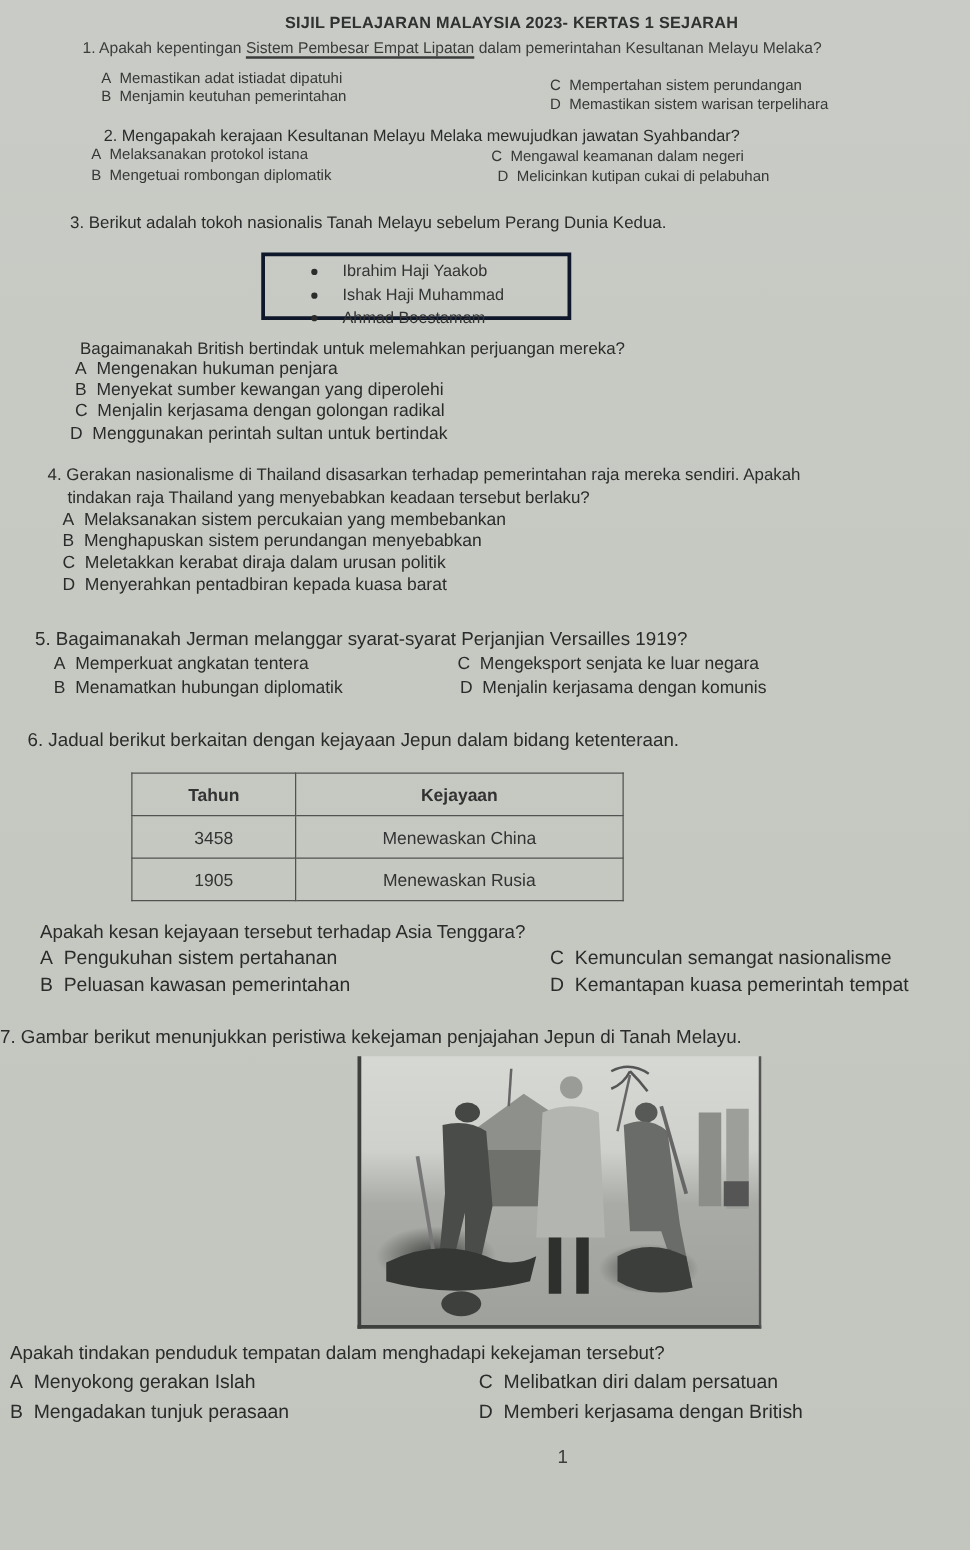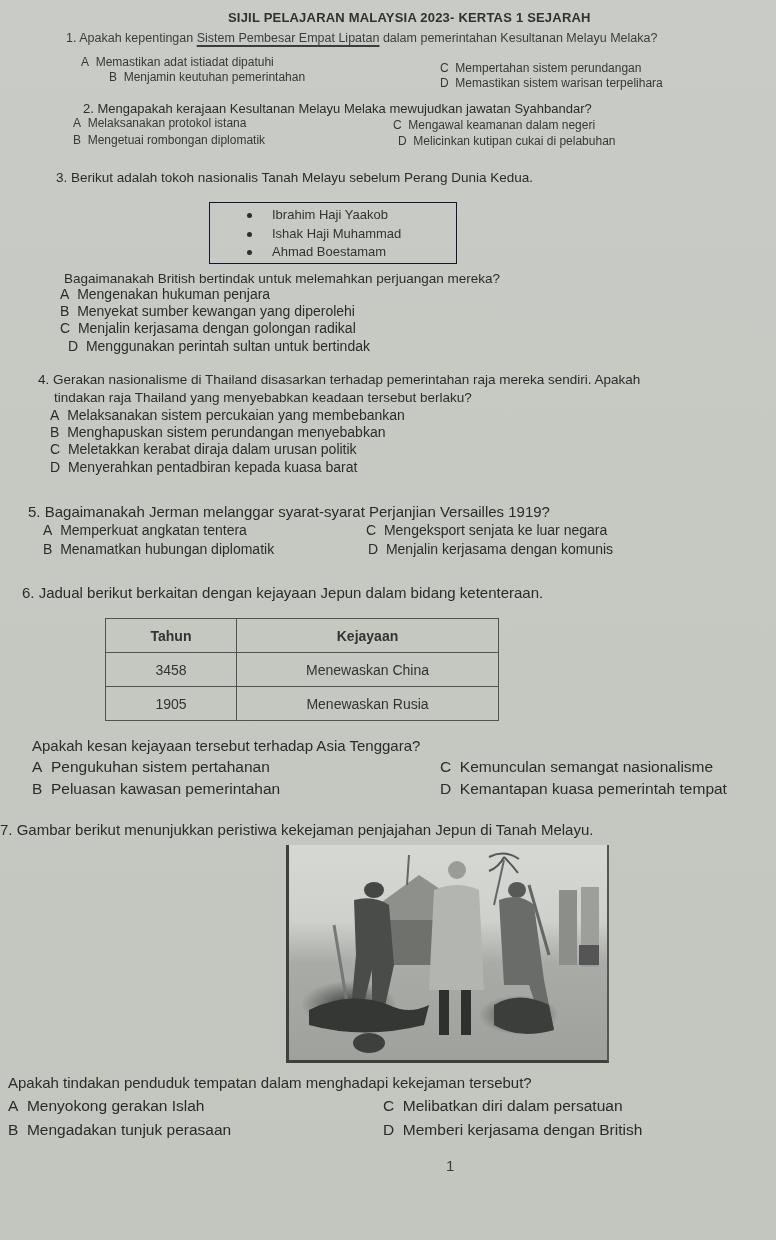--- a/index.html
+++ b/index.html
@@ -14,22 +14,22 @@
   .title { font-size: 13px; font-weight: bold; letter-spacing: 0.2px; color: #2f3230; }
   .q1 { font-size: 12.5px; color: #3a3d3b; text-align: right; }
   .opt-s { font-size: 12px; color: #353836; }
   .q2 { font-size: 13px; }
   .q3 { font-size: 13.5px; }
   .opt-l { font-size: 14px; }
   .q-xl { font-size: 15px; }
   .opt-xl { font-size: 15.5px; }
   .underline { text-decoration: underline; text-decoration-thickness: 1.5px; text-underline-offset: 3px; }
   .figbox {
-    position: absolute; left: 209px; top: 202px; width: 248px; height: 62px;
-    border: 1px solid #0f172a; box-sizing: border-box;
+    position: absolute; left: 209px; top: 202px; width: 248px; height: 54px;
+    border: 3px solid #0f172a; box-sizing: border-box;
   }
   .figbox ul { list-style: none; margin: 0; padding: 3px 0 0 0; }
   .figbox li { position: relative; padding-left: 62px; font-size: 13px; line-height: 18.5px; color: #333; }
   .figbox li .dot {
     position: absolute; left: 37px; top: 7px; width: 5px; height: 5px; border-radius: 50%; background: #2c2c2c;
   }
   table.kej {
     position: absolute; left: 105px; top: 618px; width: 394px; height: 95px;
     border-collapse: collapse; font-size: 14px; color: #333;
   }
@@ -51,21 +51,21 @@
 </head>
 <body>
 
 <div class="abs title" style="left:228px; top:10px;">SIJIL PELAJARAN MALAYSIA 2023- KERTAS 1 SEJARAH</div>
 
 <div class="abs q1" style="left:66px; top:31px;">
   <span>1.</span>
   <span>Apakah kepentingan </span><span class="underline">Sistem Pembesar Empat Lipatan</span><span> dalam pemerintahan Kesultanan Melayu Melaka?</span>
 </div>
 <div class="abs opt-s" style="left:81px; top:55px;">A&nbsp; <span>Memastikan adat istiadat dipatuhi</span></div>
-<div class="abs opt-s" style="left:81px; top:70px;margin-left:28px;">B&nbsp; <span>Menjamin keutuhan pemerintahan</span></div>
+<div class="abs opt-s" style="left:81px; top:70px;">B&nbsp; <span>Menjamin keutuhan pemerintahan</span></div>
 <div class="abs opt-s" style="left:440px; top:61px;">C&nbsp; <span>Mempertahan sistem perundangan</span></div>
 <div class="abs opt-s" style="left:440px; top:76px;">D&nbsp; <span>Memastikan sistem warisan terpelihara</span></div>
 
 <div class="abs q2" style="left:58px; top:101px;margin-left:25px;">
   <span>2.</span>
   <span>Mengapakah kerajaan Kesultanan Melayu Melaka mewujudkan jawatan Syahbandar?</span>
 </div>
 <div class="abs opt-s" style="left:73px; top:116px;">A&nbsp; <span>Melaksanakan protokol istana</span></div>
 <div class="abs opt-s" style="left:73px; top:133px;">B&nbsp; <span>Mengetuai rombongan diplomatik</span></div>
 <div class="abs opt-s" style="left:393px; top:118px;">C&nbsp; <span>Mengawal keamanan dalam negeri</span></div>
@@ -79,21 +79,21 @@
   <ul>
     <li><span class="dot"></span><span>Ibrahim Haji Yaakob</span></li>
     <li><span class="dot"></span><span>Ishak Haji Muhammad</span></li>
     <li><span class="dot"></span><span>Ahmad Boestamam</span></li>
   </ul>
 </div>
 <div class="abs q3" style="left:64px; top:271px;">Bagaimanakah British bertindak untuk melemahkan perjuangan mereka?</div>
 <div class="abs opt-l" style="left:60px; top:286px;">A&nbsp; <span>Mengenakan hukuman penjara</span></div>
 <div class="abs opt-l" style="left:60px; top:303px;">B&nbsp; <span>Menyekat sumber kewangan yang diperolehi</span></div>
 <div class="abs opt-l" style="left:60px; top:320px;">C&nbsp; <span>Menjalin kerjasama dengan golongan radikal</span></div>
-<div class="abs opt-l" style="left:68px; top:338px;">D&nbsp; <span>Menggunakan perintah sultan untuk bertindak</span></div>
+<div class="abs opt-l" style="left:56px; top:338px;">D&nbsp; <span>Menggunakan perintah sultan untuk bertindak</span></div>
 
 <div class="abs q3" style="left:38px; top:372px;">
   <span>4.</span>
   <span>Gerakan nasionalisme di Thailand disasarkan terhadap pemerintahan raja mereka sendiri. Apakah</span>
 </div>
 <div class="abs q3" style="left:54px; top:390px;">tindakan raja Thailand yang menyebabkan keadaan tersebut berlaku?</div>
 <div class="abs opt-l" style="left:50px; top:407px;">A&nbsp; <span>Melaksanakan sistem percukaian yang membebankan</span></div>
 <div class="abs opt-l" style="left:50px; top:424px;">B&nbsp; <span>Menghapuskan sistem perundangan menyebabkan</span></div>
 <div class="abs opt-l" style="left:50px; top:441px;">C&nbsp; <span>Meletakkan kerabat diraja dalam urusan politik</span></div>
 <div class="abs opt-l" style="left:50px; top:459px;">D&nbsp; <span>Menyerahkan pentadbiran kepada kuasa barat</span></div>

